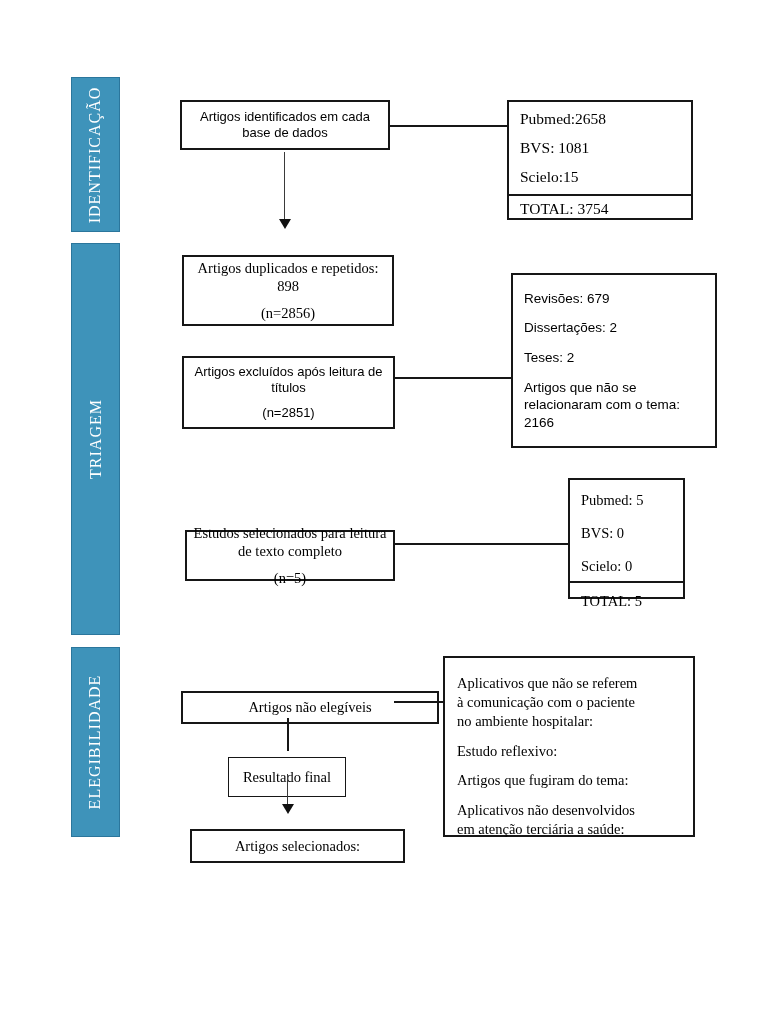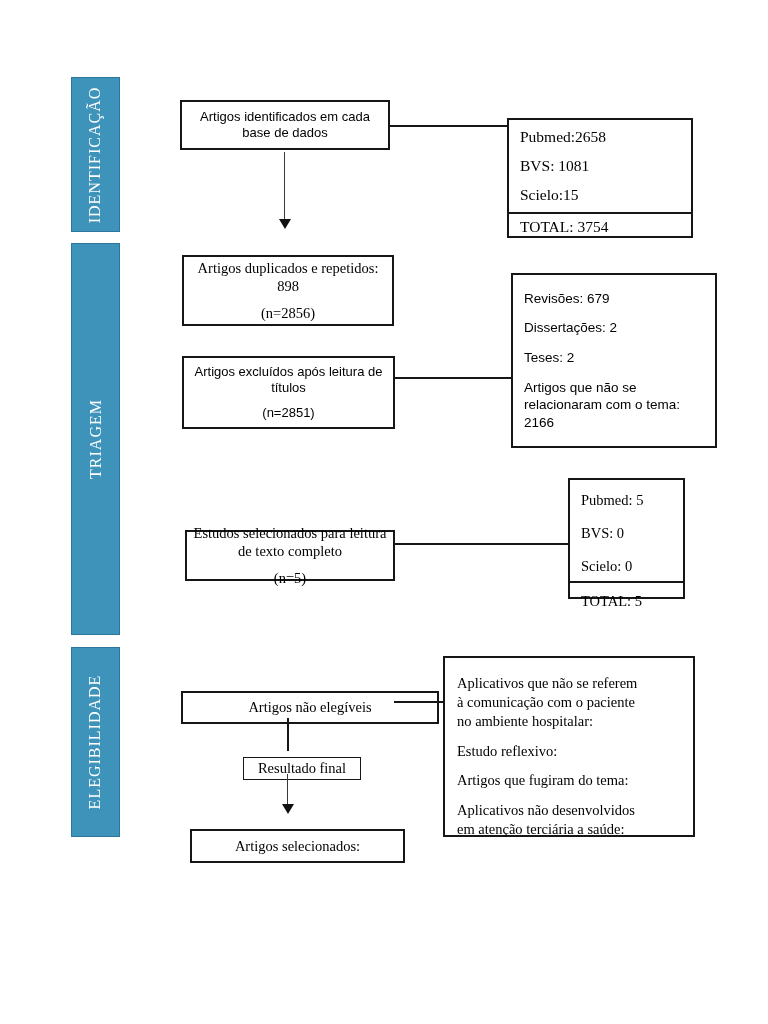--- a/index.html
+++ b/index.html
@@ -66,21 +66,21 @@
     <span>ELEGIBILIDADE</span>
   </div>
 
   <div class="abs fbox sans" style="left:180px;top:100px;width:210px;height:50px;">
     <div>Artigos identificados em cada
 base de dados</div>
   </div>
 
   <div class="abs hline" style="left:389px;top:125px;width:119px;"></div>
 
-  <div class="abs infobox" style="left:507px;top:100px;width:186px;height:120px;margin-top:18px;">
+  <div class="abs infobox" style="left:507px;top:100px;width:186px;height:120px;">
     <div class="count-rows serif15" style="height:92px;">
       <div>Pubmed:2658</div>
       <div>BVS: 1081</div>
       <div>Scielo:15</div>
     </div>
     <div class="count-total serif15" style="height:26px;">
       <div>TOTAL: 3754</div>
     </div>
   </div>
 
@@ -139,21 +139,21 @@
 à comunicação com o paciente
 no ambiente hospitalar:</div>
     <div>Estudo reflexivo:</div>
     <div>Artigos que fugiram do tema:</div>
     <div>Aplicativos não desenvolvidos
 em atenção terciária a saúde:</div>
   </div>
 
   <div class="abs vline" style="left:287px;top:718px;height:33px;"></div>
 
-  <div class="abs fbox serif" style="left:243px;top:751px;width:118px;height:23px;border-width:1.5px;">
+  <div class="abs fbox serif" style="left:228px;top:751px;width:118px;height:40px;border-width:1.5px;">
     <div>Resultado final</div>
   </div>
 
   <div class="abs arrow-line" style="left:287px;top:774px;height:31px;"></div>
   <div class="abs arrowhead" style="left:282px;top:804px;"></div>
 
   <div class="abs fbox serif" style="left:190px;top:823px;width:215px;height:34px;">
     <div>Artigos selecionados:</div>
   </div>
 

